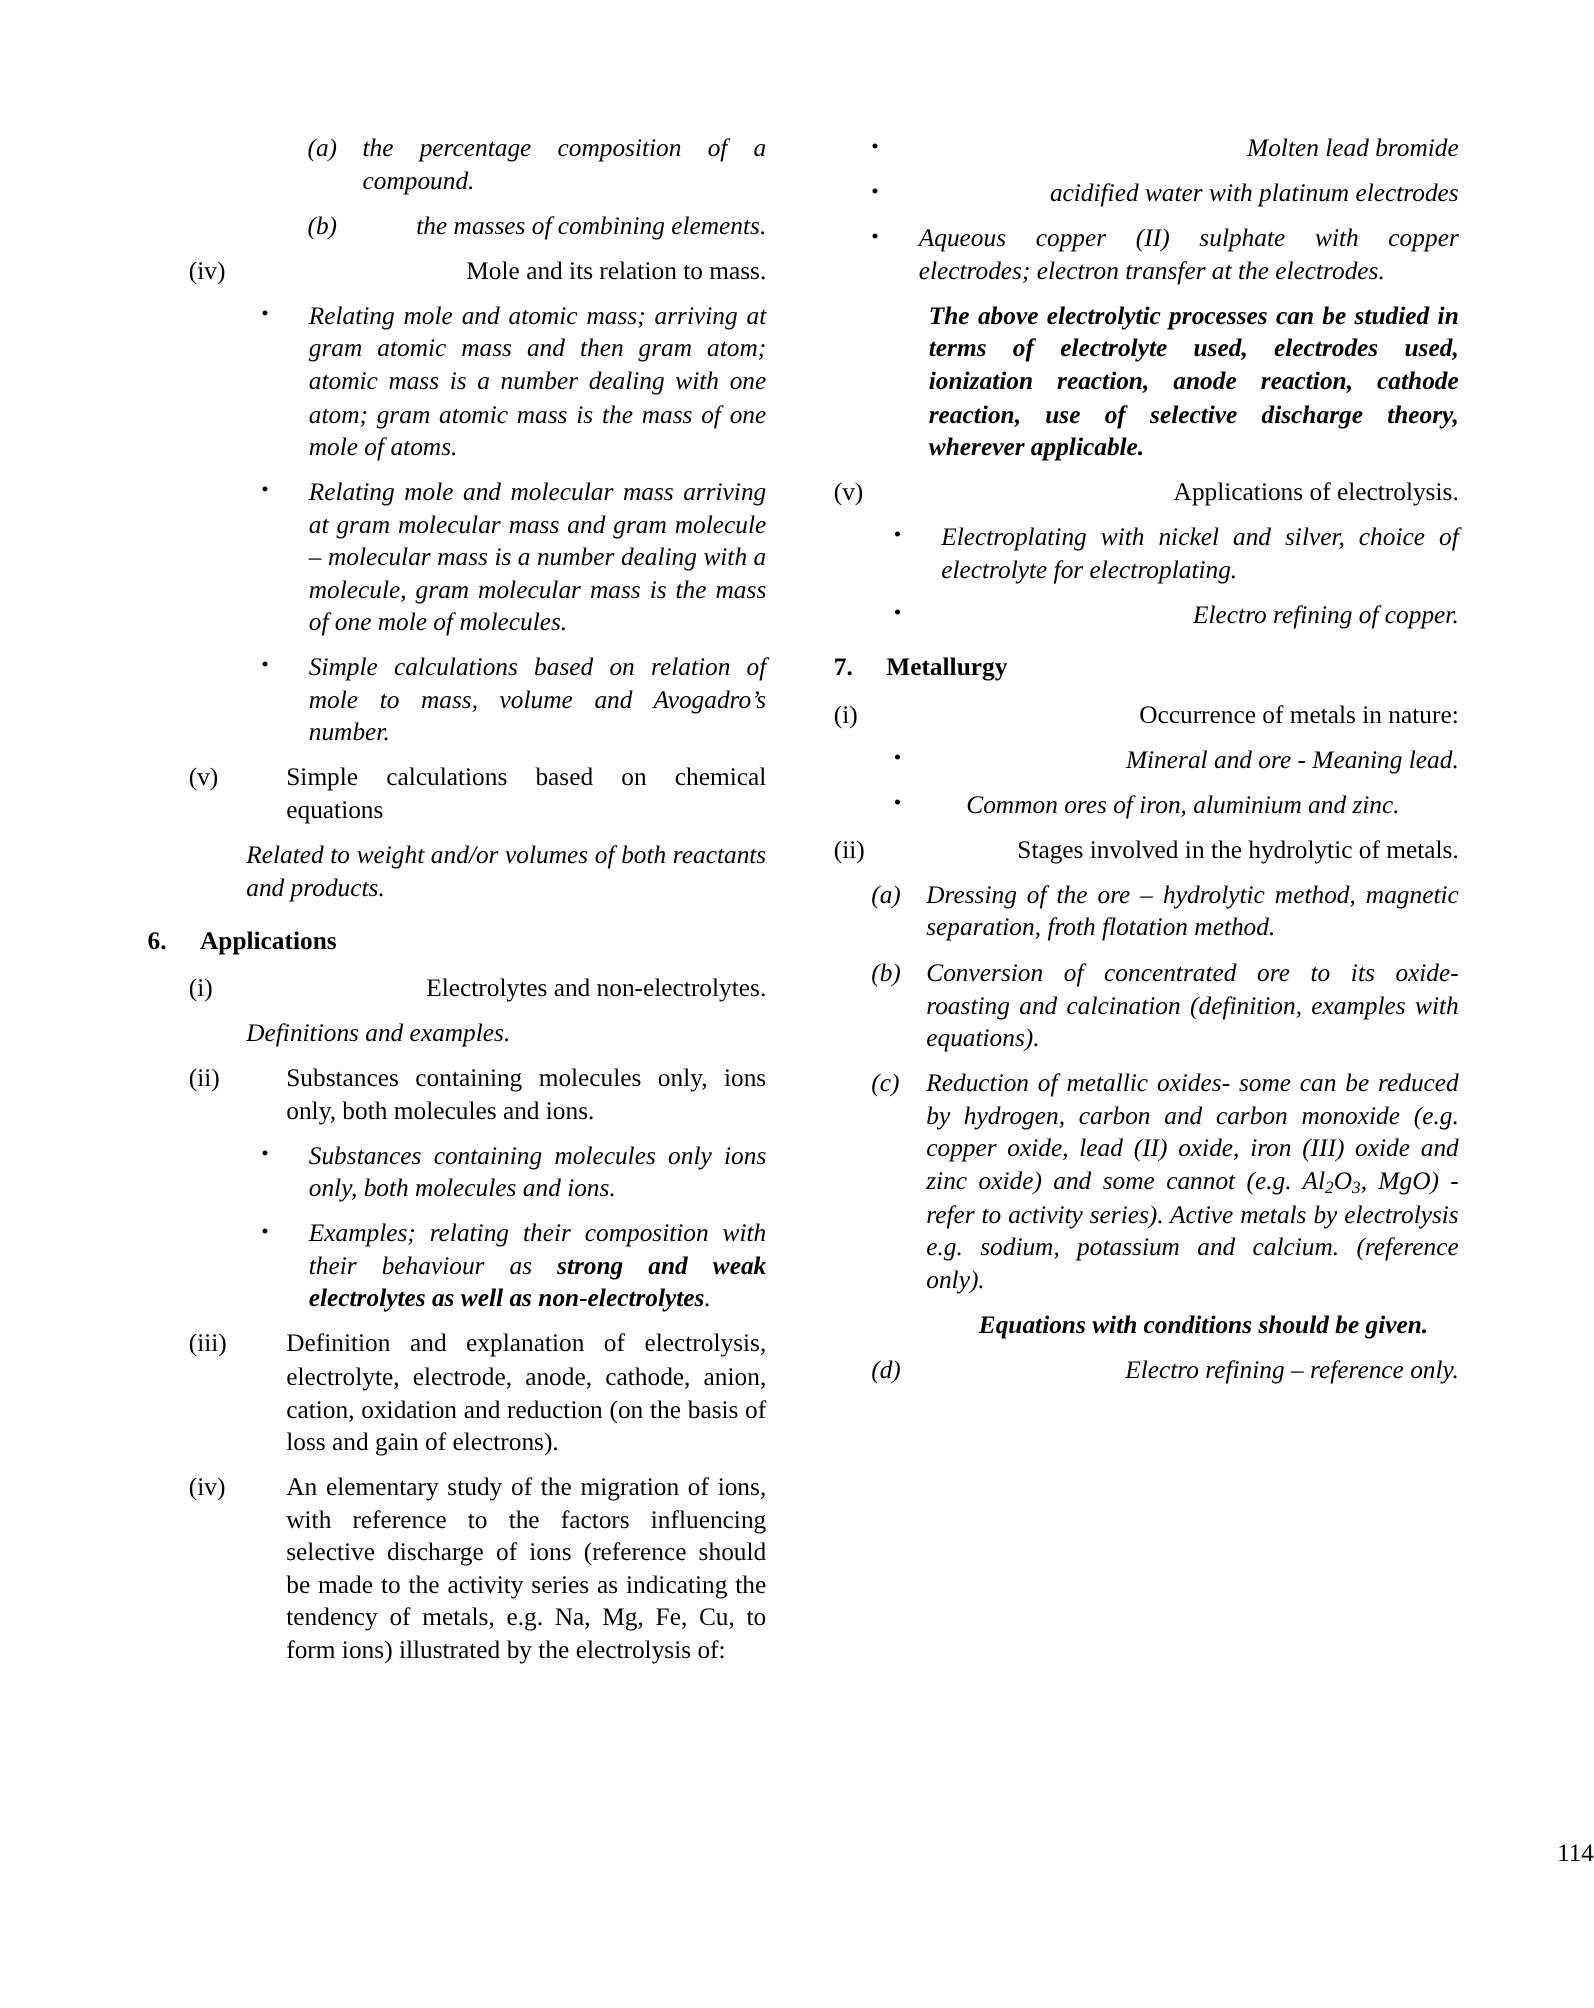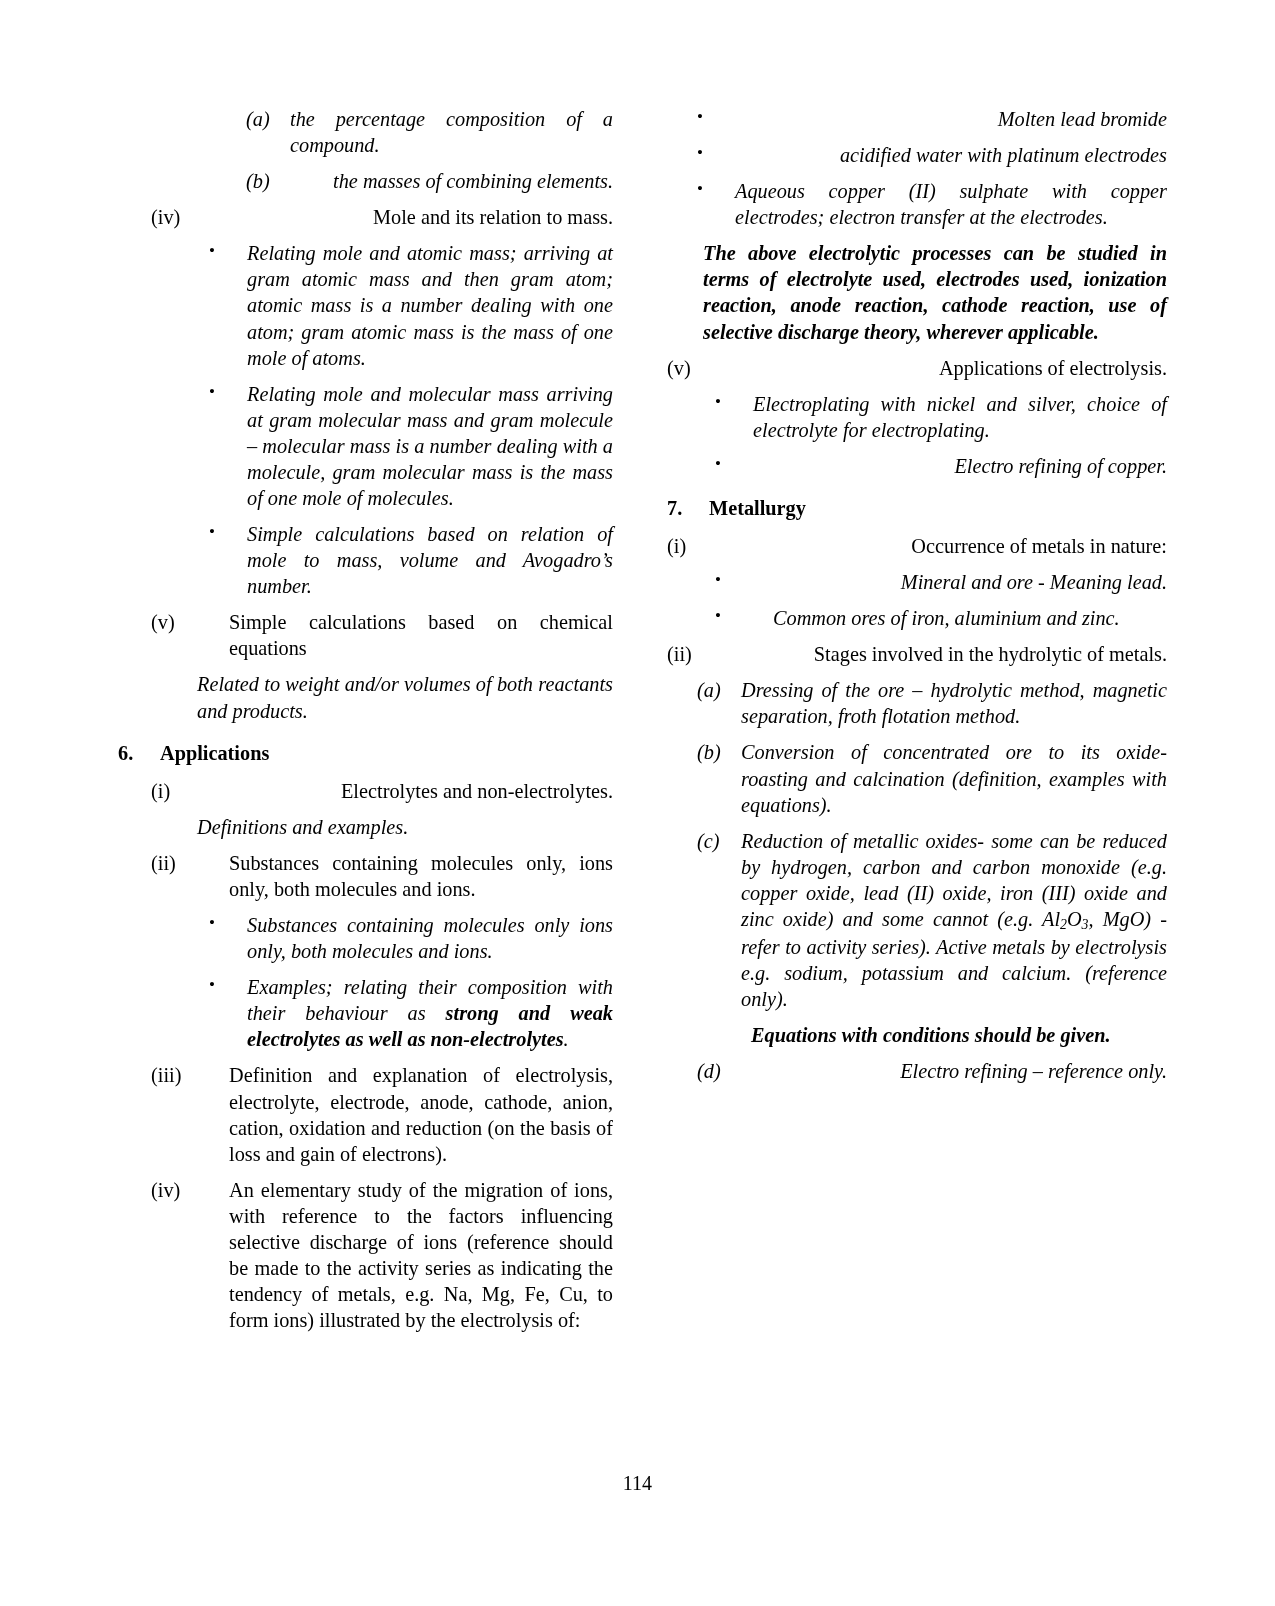--- a/index.html
+++ b/index.html
@@ -104,21 +104,21 @@
 
   
   .note {
     font-size: 20.3px;
     line-height: 1.285;
     text-align: justify;
     font-style: italic;
     margin-bottom: 10px;
   }
   .note-ind { margin-left: 84px; }
-  .note-ind-r { margin-left: 36px; font-style: italic; }
+  .note-ind-r { margin-left: 76px; font-style: italic; }
 
   .note-bold {
     font-weight: bold;
   }
 
   .ital { font-style: italic; }
   .bold { font-weight: bold; }
 
   .bullet-glyph {
     font-size: 17px;
@@ -130,21 +130,21 @@
   sub {
     font-size: 0.68em;
     vertical-align: -0.22em;
   }
 
   .pagenum {
     position: absolute;
     left: 0;
     top: 1472px;
     width: 1275px;
-    text-align: center;
+    text-align: right;
     font-size: 20px;
   }
 </style>
 </head>
 <body>
 
 <div class="page">
 
   <div class="columns">
 
@@ -294,21 +294,21 @@
       <div class="blk lvl-letter-r" style="margin-left:30px;">
         <span class="marker ital">(b)</span>
         <span class="body ital">Conversion of concentrated ore to its oxide- roasting and calcination (definition, examples with equations).</span>
       </div>
 
       <div class="blk lvl-letter-r" style="margin-left:30px;">
         <span class="marker ital">(c)</span>
         <span class="body ital"><span>Reduction of metallic oxides- some can be reduced by hydrogen, carbon and carbon monoxide (e.g. copper oxide, lead (II) oxide, iron (III) oxide and zinc oxide) and some cannot (e.g. Al</span><sub>2</sub><span>O</span><sub>3</sub><span>, MgO) - refer to activity series). Active metals by electrolysis e.g. sodium, potassium and calcium. (reference only).</span></span>
       </div>
 
-      <div class="note note-bold" style="margin-left:84px;">Equations with conditions should be given.</div>
+      <div class="note note-bold" style="margin-left:116px;">Equations with conditions should be given.</div>
 
       <div class="blk lvl-letter-r" style="margin-left:30px;">
         <span class="marker ital">(d)</span>
         <span class="body ital nojust">Electro refining – reference only.</span>
       </div>
 
     </div>
   </div>
 
   <div class="pagenum">114</div>

